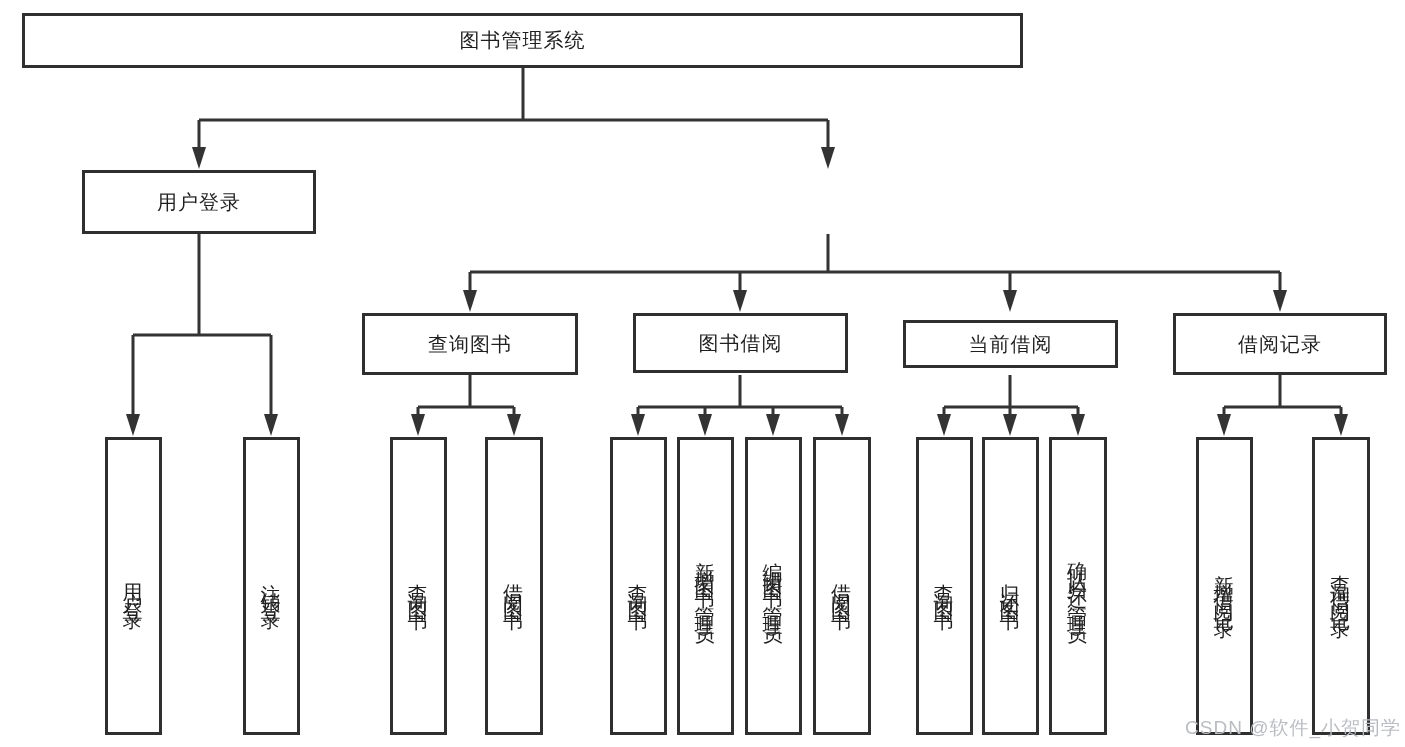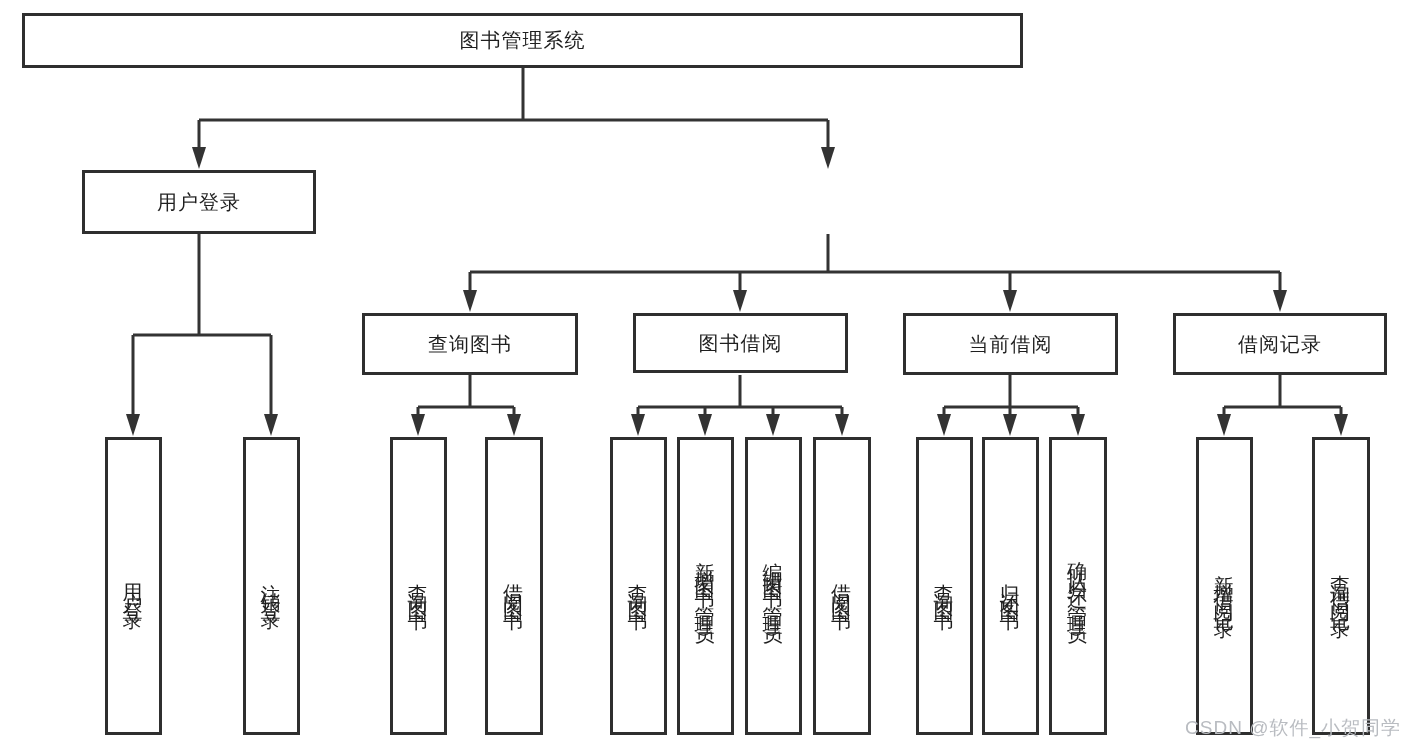--- a/index.html
+++ b/index.html
@@ -105,21 +105,21 @@
   <div class="node h" style="left:82px;top:170px;width:234px;height:64px">
     <span>用户登录</span>
   </div>
 
   <div class="node h" style="left:362px;top:313px;width:216px;height:62px">
     <span>查询图书</span>
   </div>
   <div class="node h" style="left:633px;top:313px;width:215px;height:60px">
     <span>图书借阅</span>
   </div>
-  <div class="node h" style="left:903px;top:313px;width:215px;height:62px">
+  <div class="node h" style="left:903px;top:320px;width:215px;height:48px">
     <span>当前借阅</span>
   </div>
   <div class="node h" style="left:1173px;top:313px;width:214px;height:62px">
     <span>借阅记录</span>
   </div>
 
   <div class="node vert" style="left:105px;top:437px;width:57px;height:298px">
     <span>用户登录</span>
   </div>
   <div class="node vert" style="left:243px;top:437px;width:57px;height:298px">

